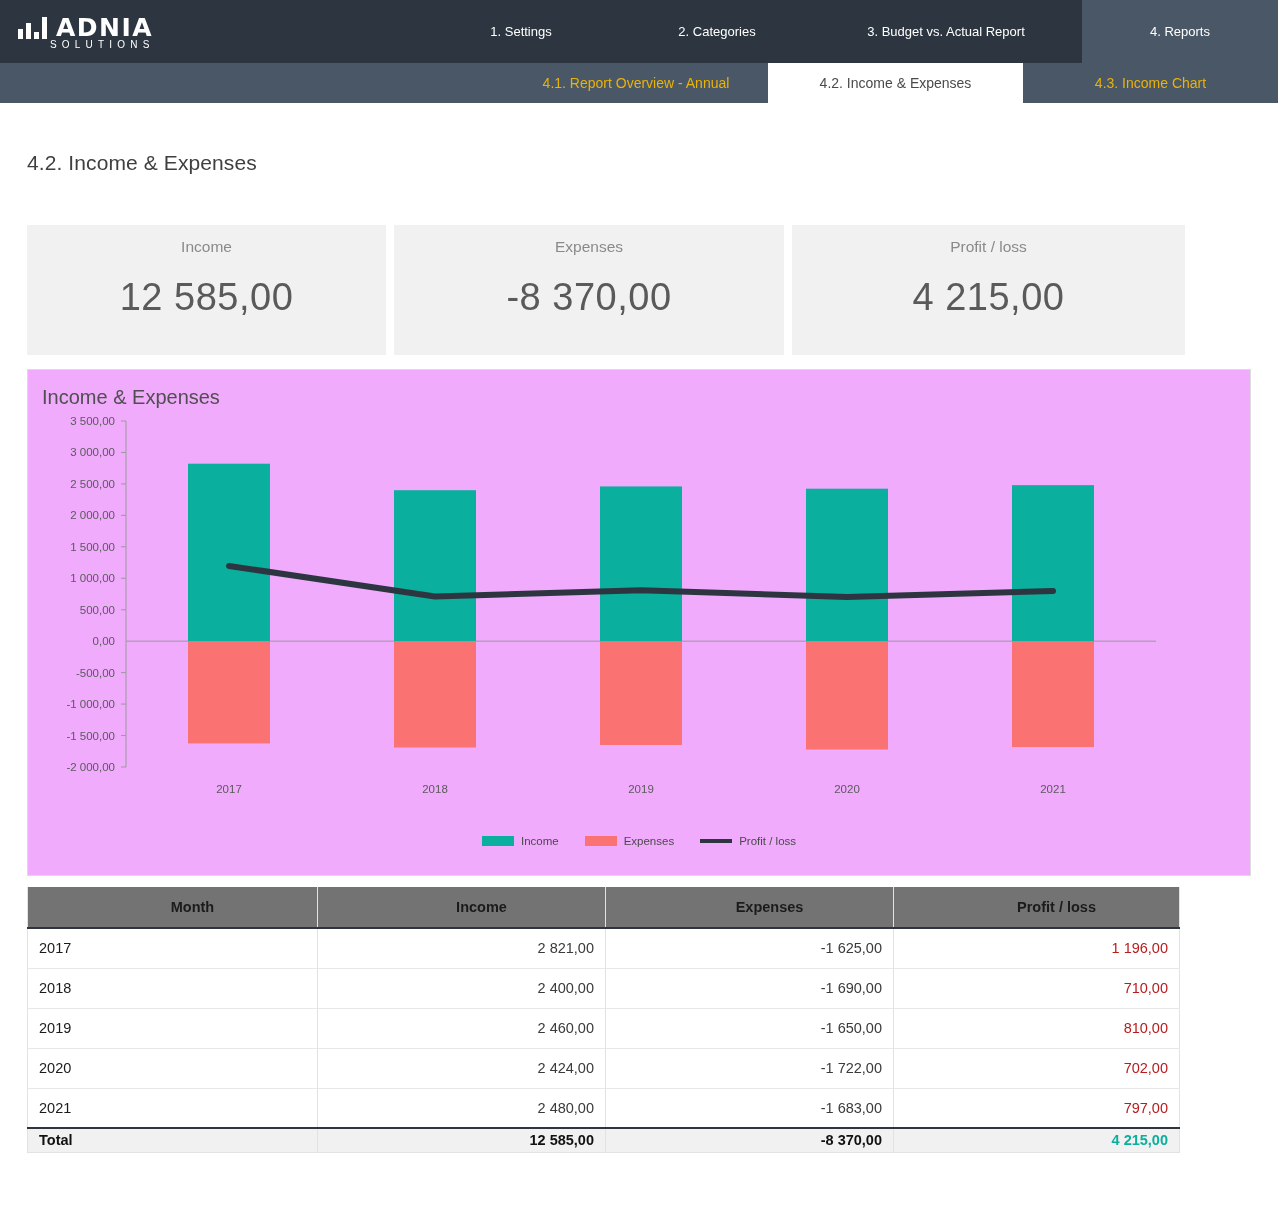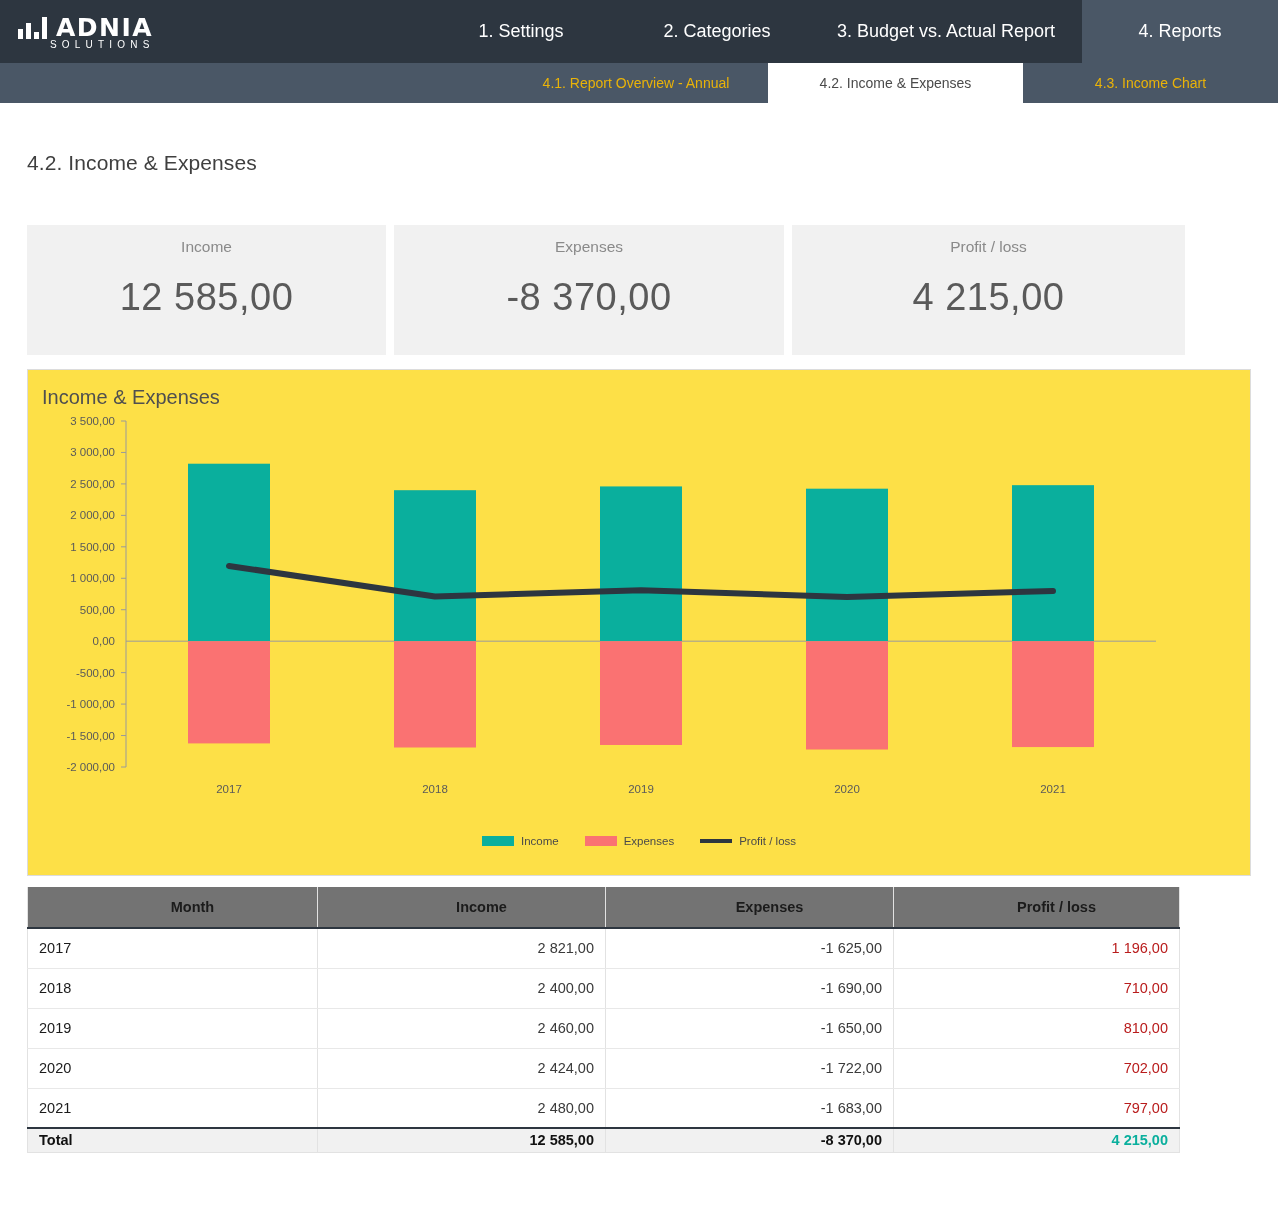--- a/index.html
+++ b/index.html
@@ -52,21 +52,21 @@
     flex: 1;
     display: flex;
     align-items: stretch;
     justify-content: flex-end;
   }
   .tnav {
     display: flex;
     align-items: center;
     justify-content: center;
     color: #ffffff;
-    font-size: 18px;
+    font-size: 13px;
     padding: 0 26px;
     white-space: nowrap;
     cursor: pointer;
   }
   .tnav.w1 { width: 206px; }
   .tnav.w2 { width: 186px; }
   .tnav.w3 { width: 272px; }
   .tnav.w4 { width: 196px; }
   .tnav.active { background: #4a5766; }
 
@@ -133,21 +133,21 @@
     color: #5a5a5a;
     font-weight: 400;
     margin-top: 20px;
     letter-spacing: 0.5px;
   }
 
   
   .chart-panel {
     margin-top: 14px;
     border: 1px solid #dcdcdc;
-    background: #fde047;
+    background: #f0abfc;
     height: 507px;
     position: relative;
   }
   .chart-title {
     font-size: 20px;
     color: #4f4f4f;
     padding: 16px 0 0 14px;
   }
   .chart-area {
     position: relative;

